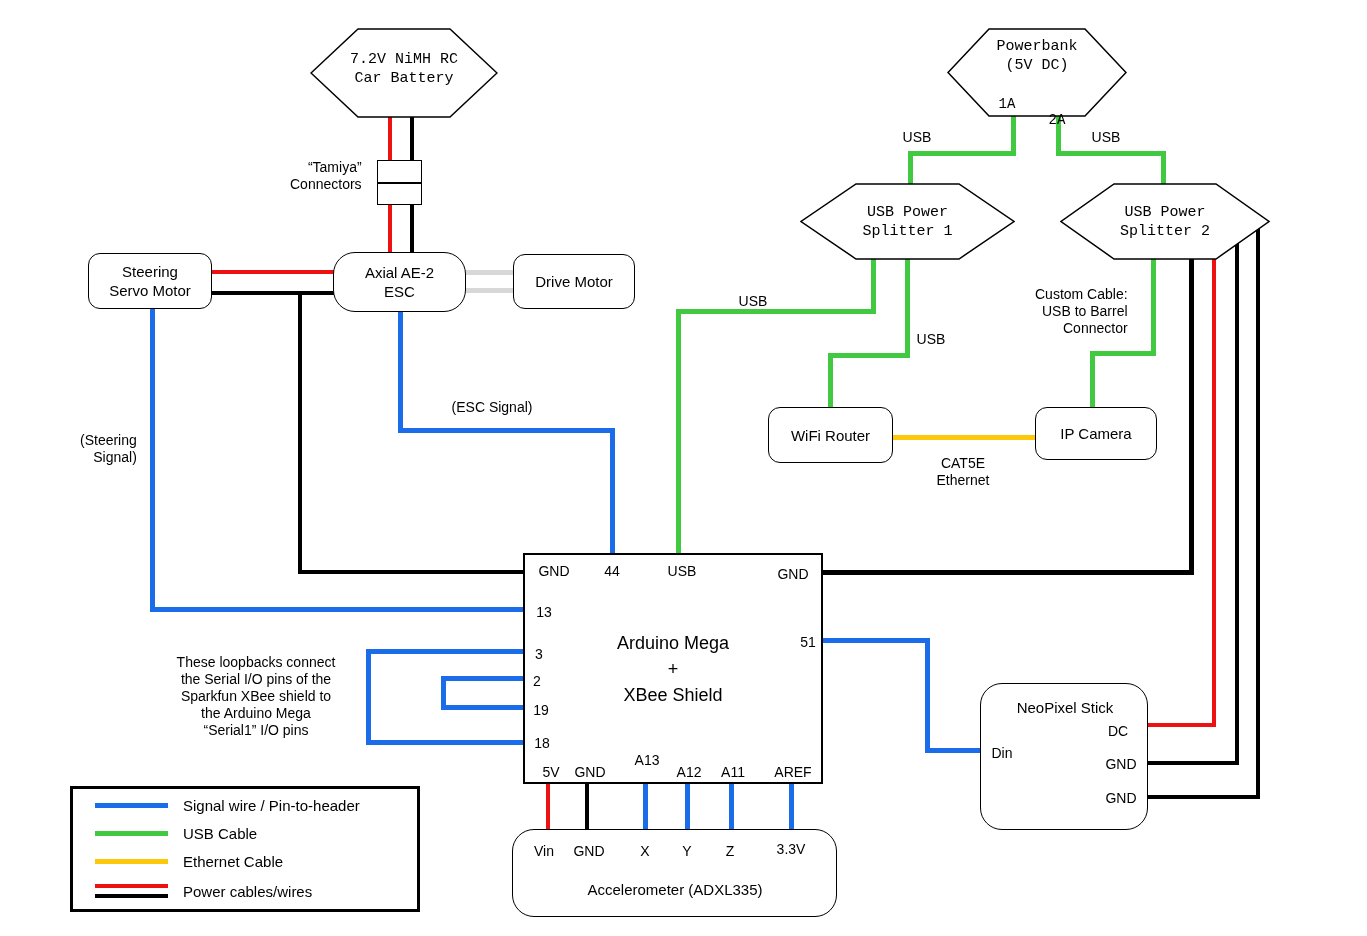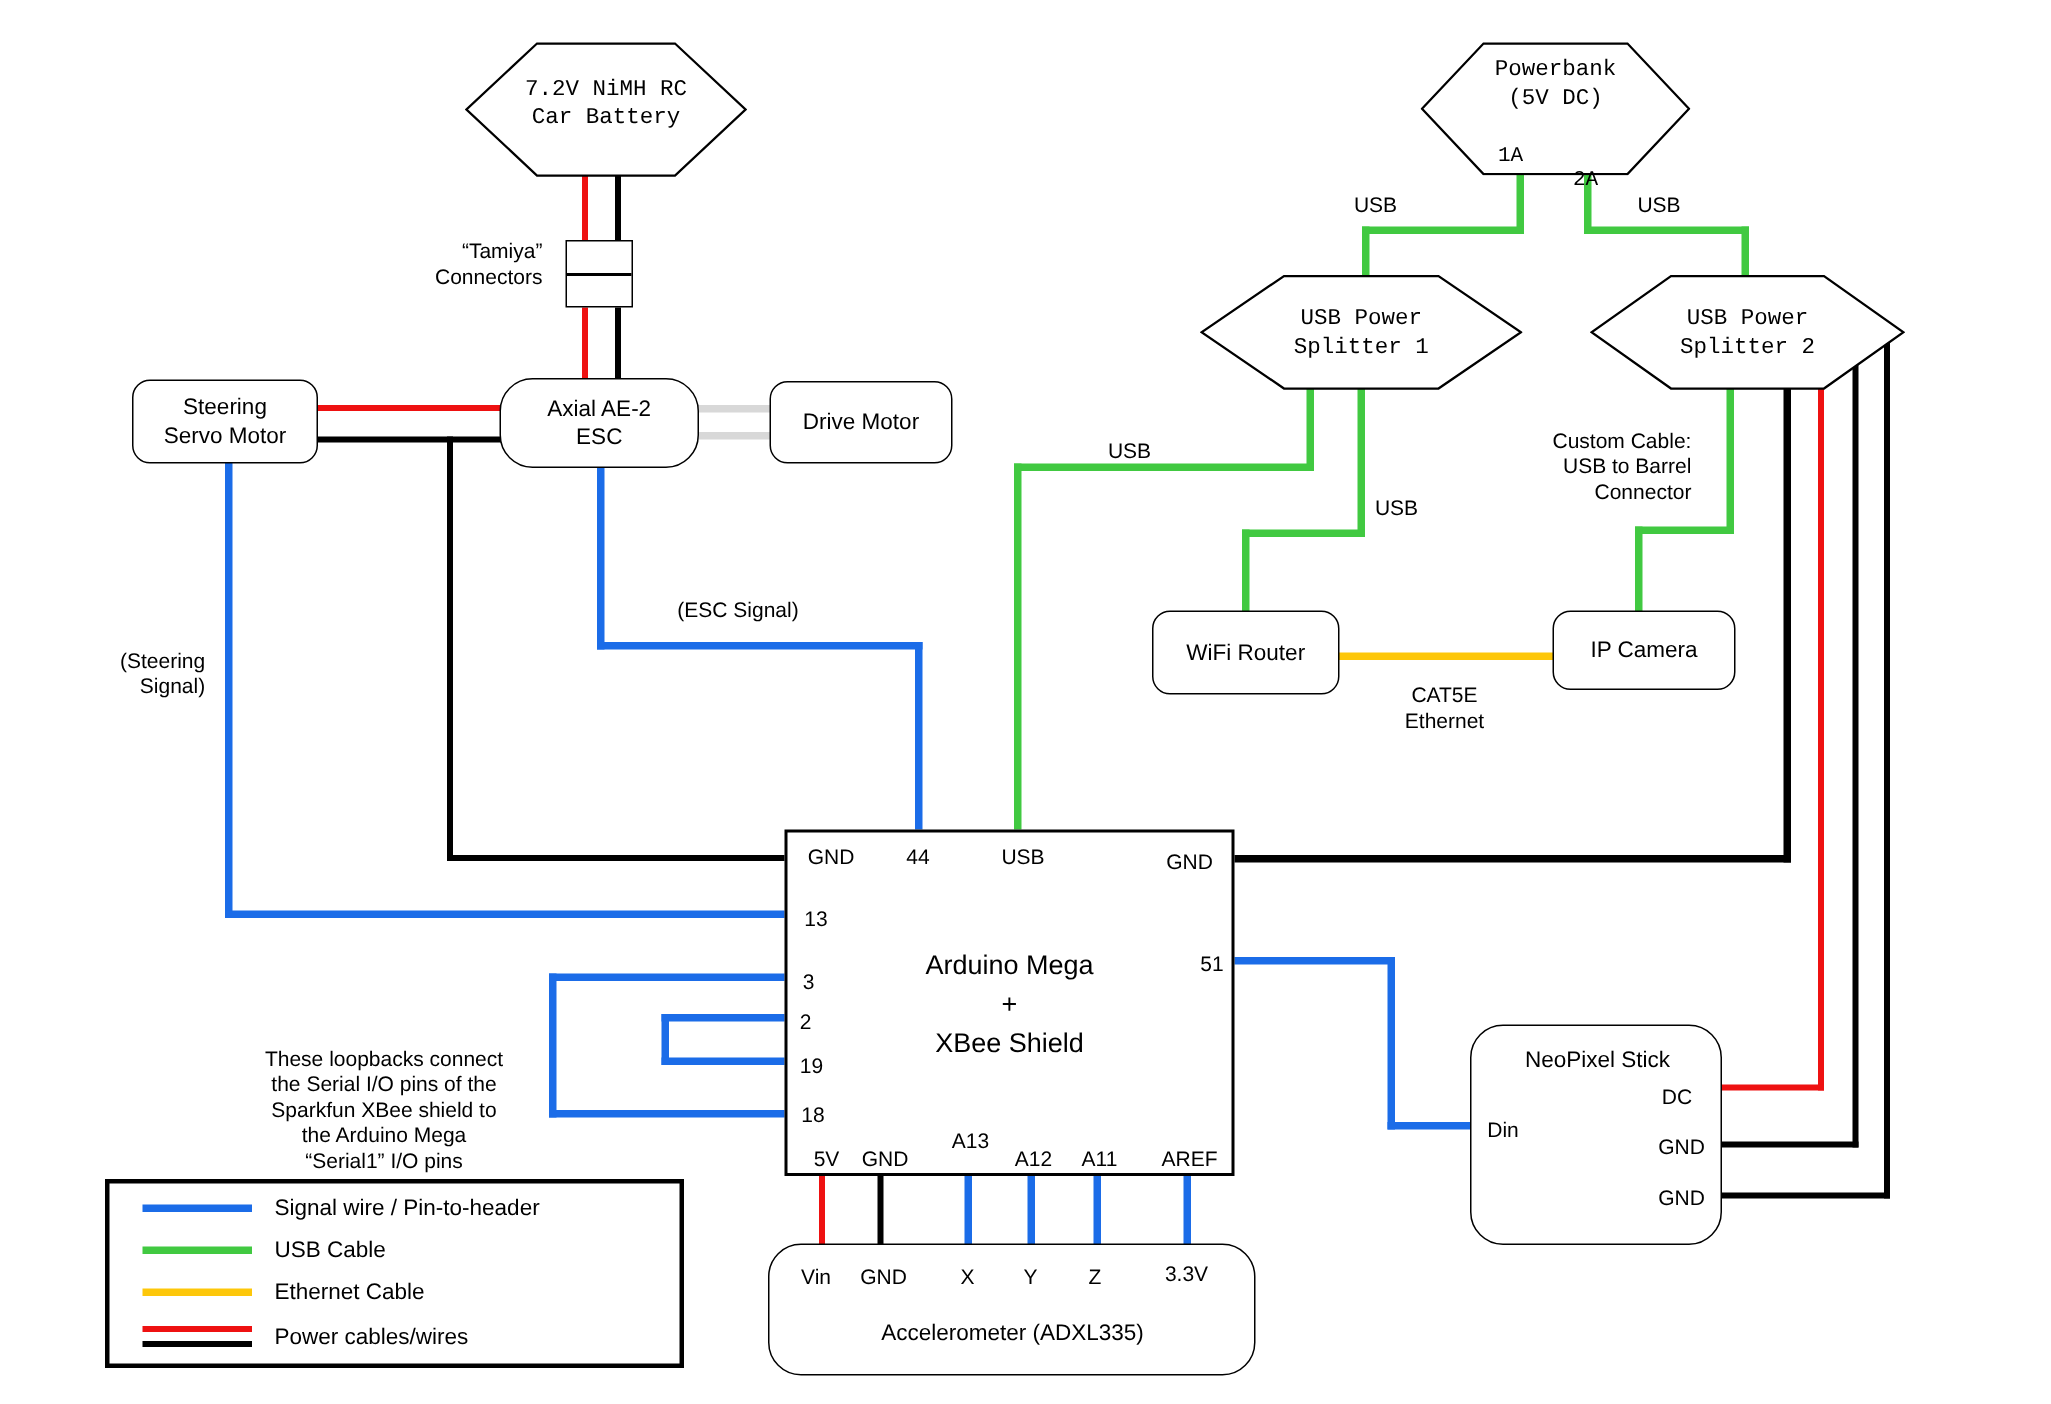--- a/index.html
+++ b/index.html
@@ -18,21 +18,21 @@
   .nlabel{font-size:15px;line-height:19px;white-space:nowrap;}
   .nlabel.centered{position:absolute;left:0;top:0;right:0;bottom:0;display:flex;
       flex-direction:column;justify-content:center;align-items:center;text-align:center;}
   .nlabel.placed{position:absolute;transform:translate(-50%,-50%);text-align:center;}
   .pin{position:absolute;transform:translate(-50%,-50%);font-size:14px;white-space:nowrap;}
   .ann{position:absolute;font-size:14px;line-height:17px;white-space:nowrap;}
   .ann.center{transform:translate(-50%,-50%);text-align:center;}
   .ann.left{transform:translate(0,-50%);text-align:right;}
   .title{position:absolute;left:520px;top:40px;width:350px;text-align:center;
          font-weight:bold;font-size:28px;line-height:48px;color:#1a1aef;}
-  .legend{position:absolute;left:70px;top:786px;width:386px;height:126px;
+  .legend{position:absolute;left:70px;top:786px;width:350px;height:126px;
           border:3.5px solid #000;background:#fff;box-sizing:border-box;}
   .lrow{position:absolute;left:22px;display:flex;align-items:center;gap:15px;height:20px;}
   .lswatch{width:73px;display:flex;flex-direction:column;justify-content:center;gap:6px;}
   .lswatch span{display:block;height:5px;width:73px;}
   .llabel{font-size:15px;white-space:nowrap;}
 </style>
 </head>
 <body>
 
 <div id="diagram">
@@ -254,20 +254,20 @@
     </div>
     <div class="ann left" style="left: 1035px; top: 311px;">
       <div>Custom Cable:</div>
       <div>USB to Barrel</div>
       <div>Connector</div>
     </div>
     <div class="ann center" style="left: 963px; top: 472px;">
       <div>CAT5E</div>
       <div>Ethernet</div>
     </div>
-    <div class="ann center" style="left: 256px; top: 696px; margin-top: 44px;">
+    <div class="ann center" style="left: 256px; top: 696px;">
       <div>These loopbacks connect</div>
       <div>the Serial I/O pins of the</div>
       <div>Sparkfun XBee shield to</div>
       <div>the Arduino Mega</div>
       <div>“Serial1” I/O pins</div>
     </div>
   </div>
 
 </body></html>

